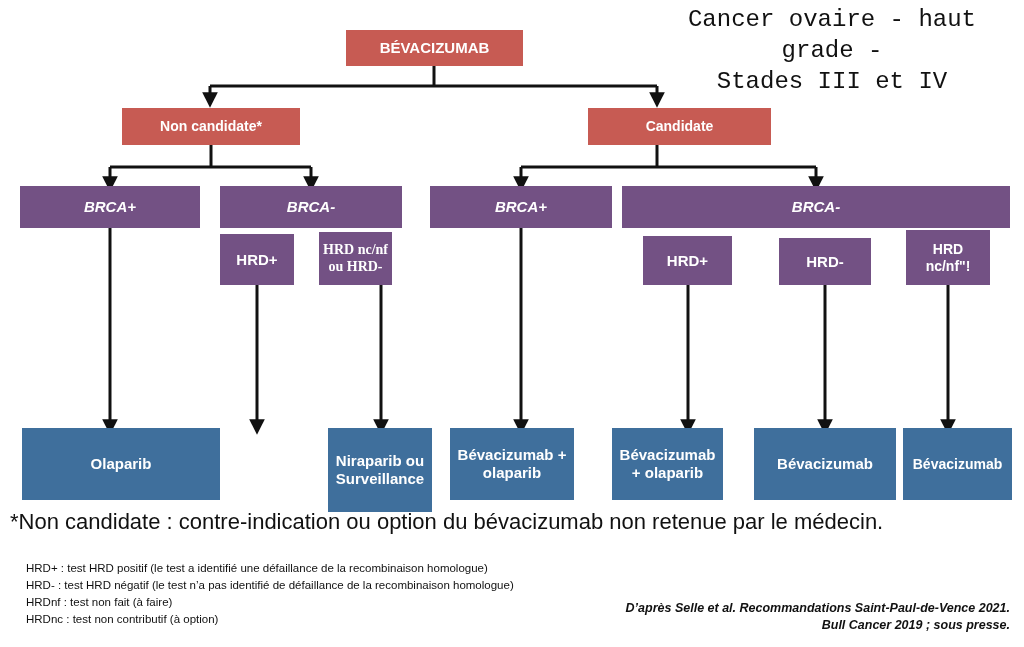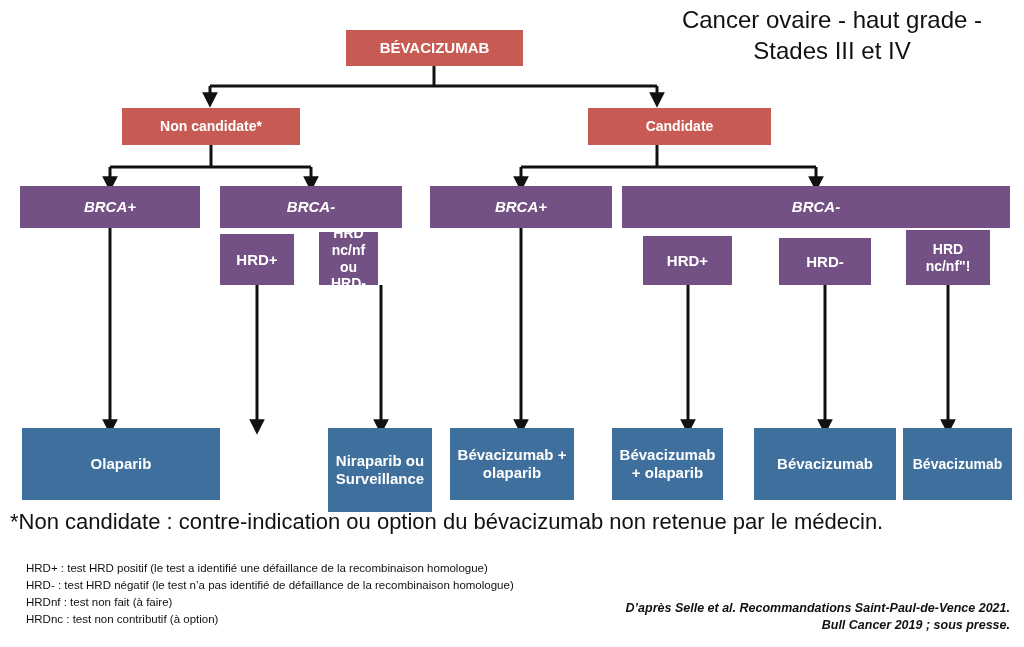--- a/index.html
+++ b/index.html
@@ -21,20 +21,21 @@
   #title {
     position: absolute;
     left: 650px;
     top: 4px;
     width: 364px;
     text-align: center;
     font-size: 24px;
     line-height: 31px;
     color: #111111;
     font-weight: 400;
+    font-family: Liberation Mono, monospace;
   }
 
   
   .node {
     position: absolute;
     box-sizing: border-box;
     display: flex;
     align-items: center;
     justify-content: center;
     text-align: center;
@@ -155,21 +156,21 @@
   <div class="node purple italic fs15" style="left:430px; top:186px; width:182px; height:42px;">
     <span>BRCA+</span>
   </div>
   <div class="node purple italic fs15" style="left:622px; top:186px; width:388px; height:42px;">
     <span>BRCA-</span>
   </div>
 
   <div class="node purple fs15" style="left:220px; top:234px; width:74px; height:51px;">
     <span>HRD+</span>
   </div>
-  <div class="node purple fs14" style="left:319px; top:232px; width:59px; height:53px;">
+  <div class="node purple fs14" style="left:319px; top:232px; width:73px; height:53px;font-family:Liberation Serif, serif;">
     <span>HRD nc/nf ou HRD-</span>
   </div>
   <div class="node purple fs15" style="left:643px; top:236px; width:89px; height:49px;">
     <span>HRD+</span>
   </div>
   <div class="node purple fs15" style="left:779px; top:238px; width:92px; height:47px;">
     <span>HRD-</span>
   </div>
   <div class="node purple fs14" style="left:906px; top:230px; width:84px; height:55px;">
     <span>HRD nc/nf"!</span>

